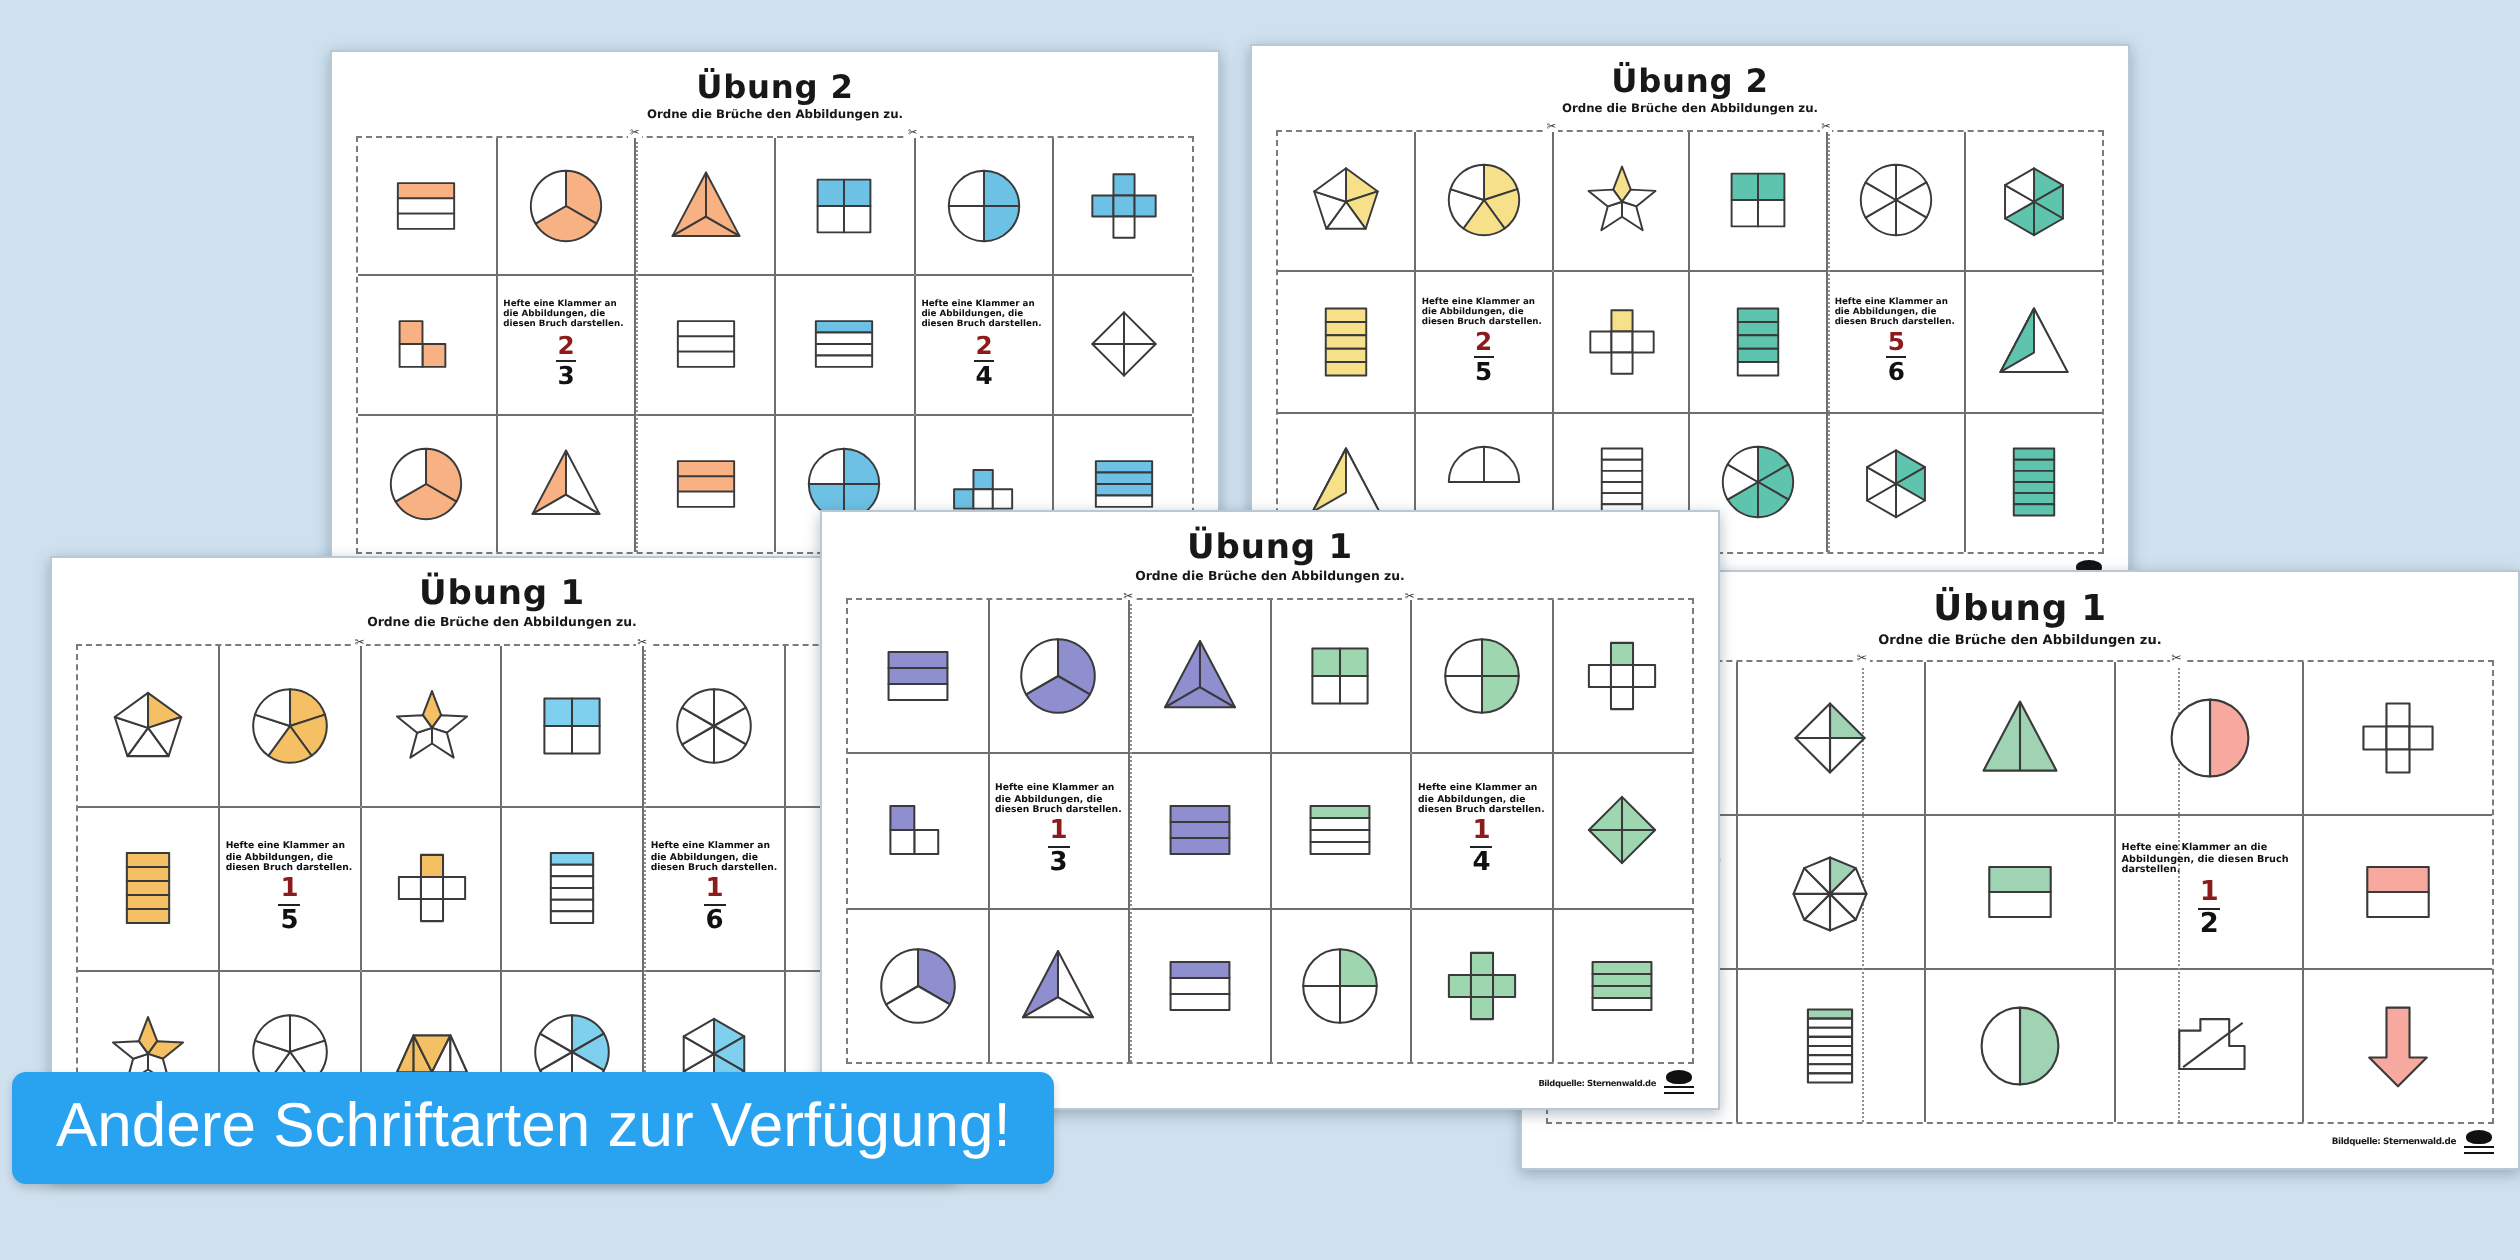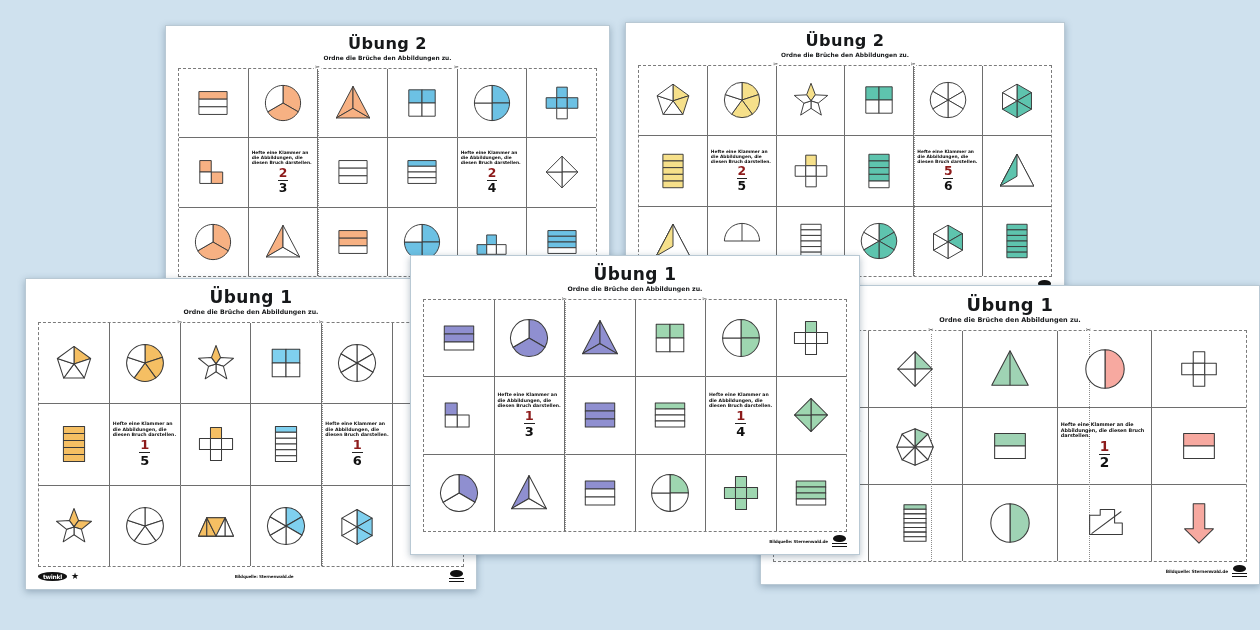--- a/index.html
+++ b/index.html
@@ -1057,14 +1057,17 @@
           <span class="footer-text" style="font-size: 4.2px;">Bildquelle: Sternenwald.de</span>
           <span class="footer-logo">
             <span class="blob"></span>
             <span class="ln" style="top: 8px;"></span>
             <span class="ln" style="top: 11px;"></span>
           </span>
         </div>
       </div>
     </div>
 
+  <div id="banner" style="background: rgb(41, 163, 240); color: rgb(255, 255, 255);">
+    <span>Andere Schriftarten zur Verfügung!</span>
+  </div>
 
 </div>
 
 </body></html>

